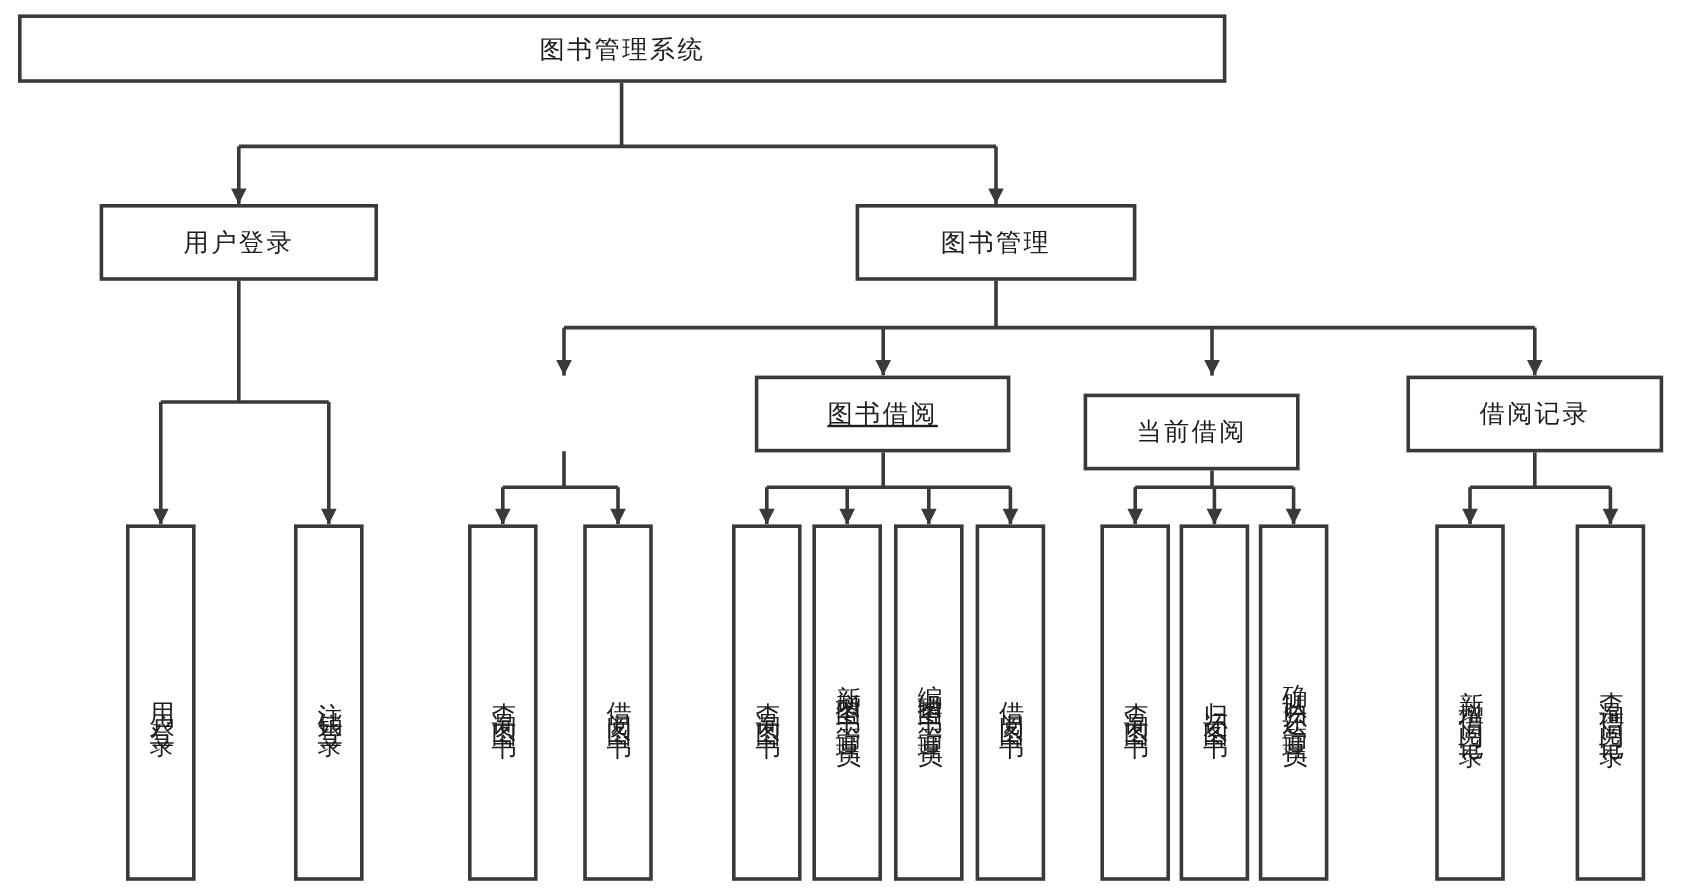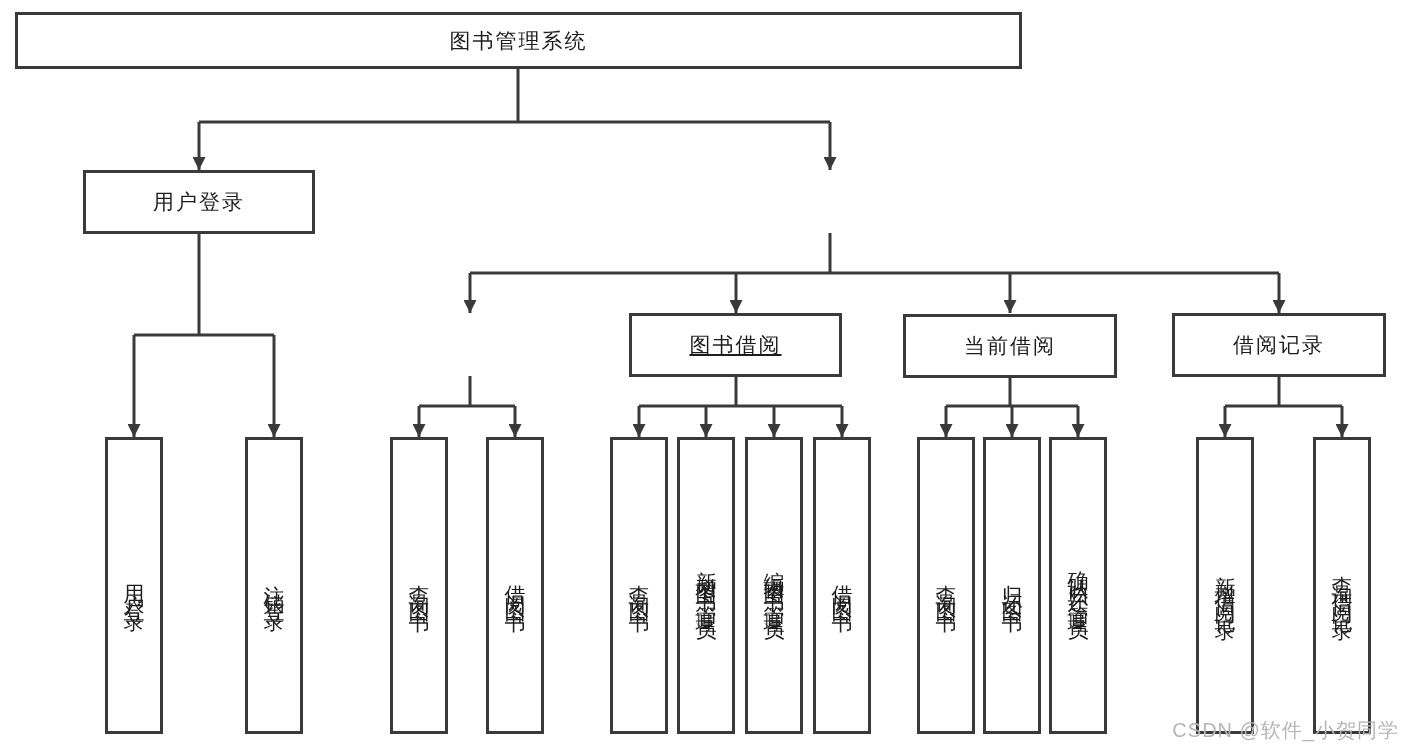--- a/index.html
+++ b/index.html
@@ -49,21 +49,21 @@
     letter-spacing: 9px;
     font-size: 21px;
   }
   .leaf.tight { letter-spacing: 7px; }
   
   .n-user-login   { left: 83px;  top: 170px; width: 232px; }
   .n-book-mgmt    { left: 713px; top: 170px; width: 234px; }
   
   .n-recommend    { left: 363px;  top: 313px; width: 213px; }
   .n-borrow       { left: 629px;  top: 313px; width: 213px; text-decoration: underline; }
-  .n-current      { left: 903px;  top: 314px; width: 214px; justify-content: center; }
+  .n-current      { left: 903px;  top: 328px; width: 180px; justify-content: center; }
   .n-records      { left: 1172px; top: 313px; width: 214px; }
   
   .lf-0  { left: 105px; }
   .lf-1  { left: 245px; }
   .lf-2  { left: 390px; }
   .lf-3  { left: 486px; }
   .lf-4  { left: 610px; }
   .lf-5  { left: 677px; }
   .lf-6  { left: 745px; }
   .lf-7  { left: 813px; }
@@ -124,20 +124,23 @@
     <path d="M1342 406 V437" fill="none" stroke="#3a3a3a" stroke-width="3" marker-end="url(#arrow)"></path>
   </svg>
 
   <div class="node root">
     <span>图书管理系统</span>
   </div>
 
   <div class="node hnode n-user-login">
     <span>用户登录</span>
   </div>
+  <div class="node hnode n-book-mgmt">
+    <span>图书管理</span>
+  </div>
 
   <div class="node hnode n-borrow">
     <span>图书借阅</span>
   </div>
   <div class="node hnode n-current">
     <span>当前借阅</span>
   </div>
   <div class="node hnode n-records">
     <span>借阅记录</span>
   </div>
@@ -175,15 +178,14 @@
   <div class="node leaf tight lf-10">
     <span>确认归还（管理员）</span>
   </div>
   <div class="node leaf lf-11">
     <span>新增借阅记录</span>
   </div>
   <div class="node leaf lf-12">
     <span>查询借阅记录</span>
   </div>
 
-  <div class="watermark">CSDN @软件_小贺同学</div>
 
 </div>
 
 </body></html>

